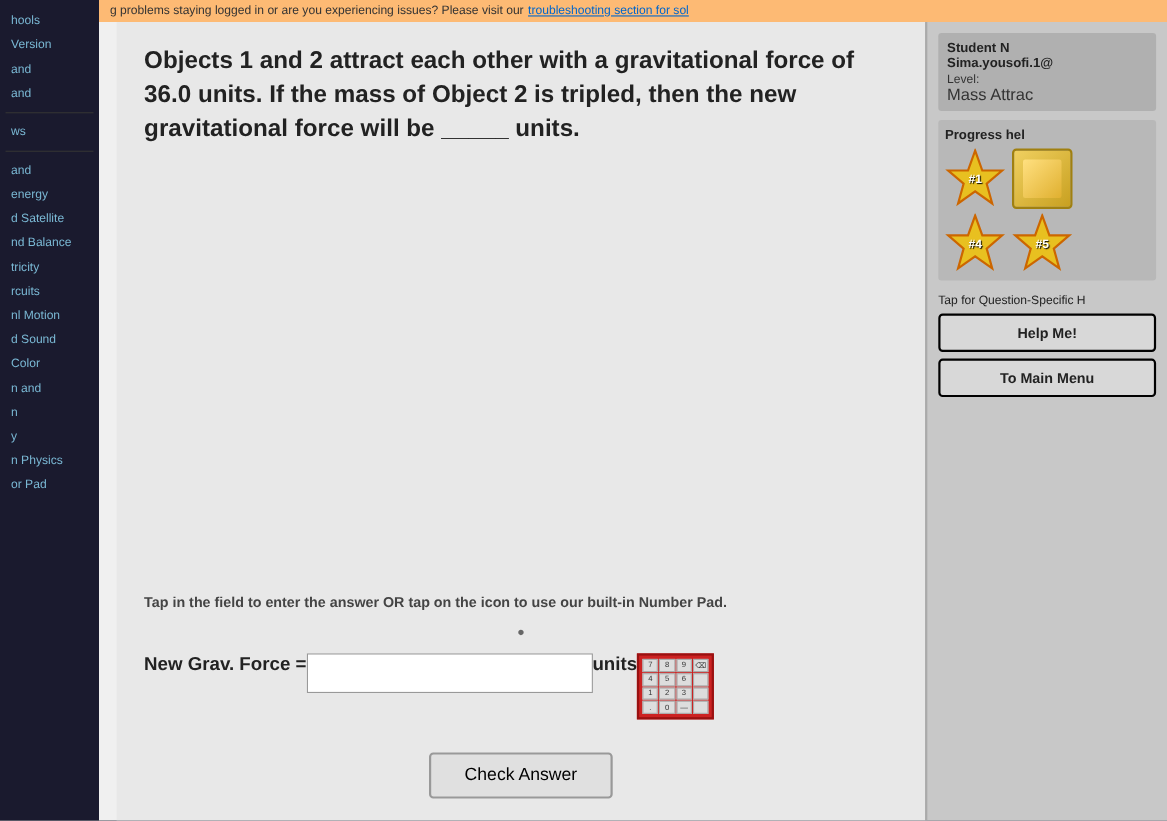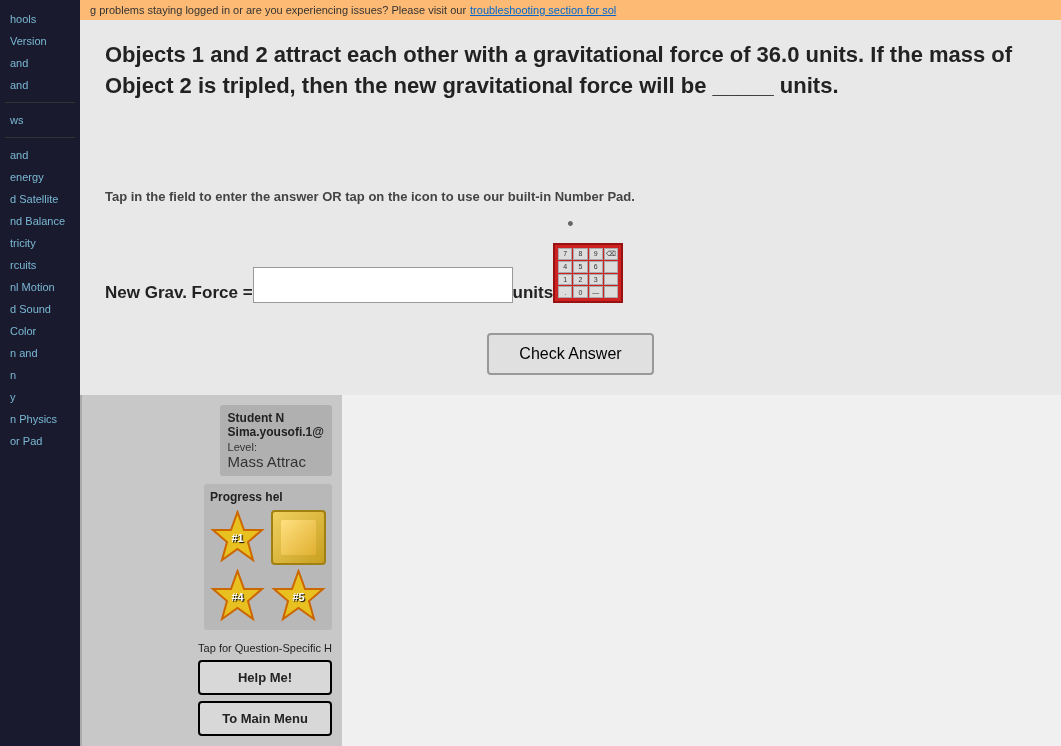--- a/index.html
+++ b/index.html
@@ -8,21 +8,21 @@
       background: #2a2a3a;
       width: 1061px;
       height: 746px;
       overflow: hidden;
       display: flex;
       flex-direction: row;
     }
 
     
     .sidebar {
-      width: 80px;
+      width: 90px;
       background: #1a1a2e;
       display: flex;
       flex-direction: column;
       padding: 10px 5px;
       gap: 4px;
       flex-shrink: 0;
     }
     .sidebar-item {
       color: #7ab8d4;
       font-size: 11px;
@@ -58,22 +58,23 @@
     }
     .top-bar a {
       color: #0066cc;
       text-decoration: underline;
     }
 
     
     .question-area {
       flex: 1;
       display: flex;
-      flex-direction: column;
+      flex-direction: row;
       padding: 0;
+      margin-left: 16px;
     }
 
     .question-left {
       flex: 1;
       padding: 20px 25px;
       display: flex;
       flex-direction: column;
       background: #e8e8e8;
     }
 
@@ -96,21 +97,21 @@
 
     .dot-indicator {
       text-align: center;
       font-size: 18px;
       color: #666;
       margin-bottom: 8px;
     }
 
     .answer-row {
       display: flex;
-      align-items: flex-end;
+      align-items: flex-start;
       margin-bottom: 20px;
     }
 
     .answer-label {
       font-size: 17px;
       font-weight: bold;
       color: #222;
       white-space: nowrap;
     }
 
@@ -157,28 +158,27 @@
       border-radius: 4px;
       padding: 10px 30px;
       font-size: 16px;
       cursor: pointer;
       align-self: center;
       margin-top: 10px;
     }
 
     
     .right-panel {
-      width: 262px;
+      width: 220px;
       background: #c8c8c8;
       display: flex;
       flex-direction: column;
       padding: 10px;
       gap: 8px;
       border-left: 2px solid #aaa;
-      align-items: flex-end;
     }
 
     .student-info {
       background: #b0b0b0;
       padding: 6px 8px;
       border-radius: 3px;
     }
     .student-name {
       font-size: 12px;
       color: #222;

